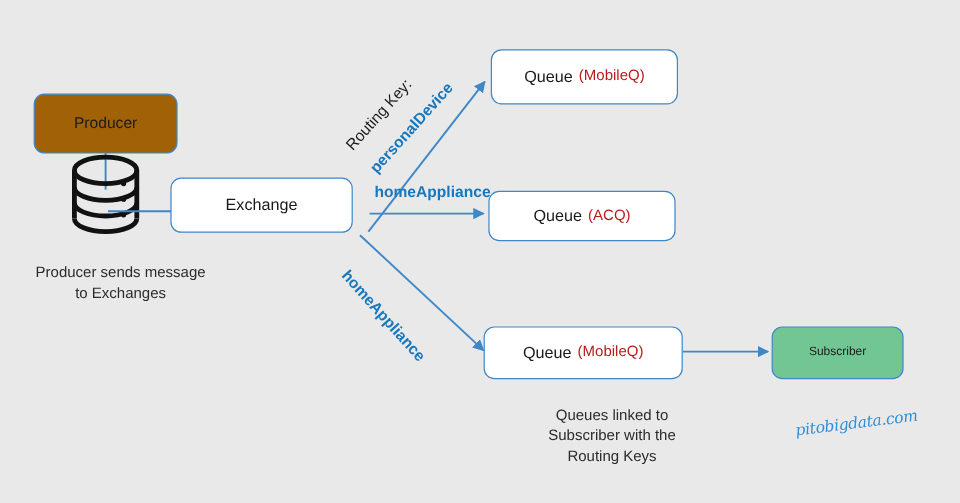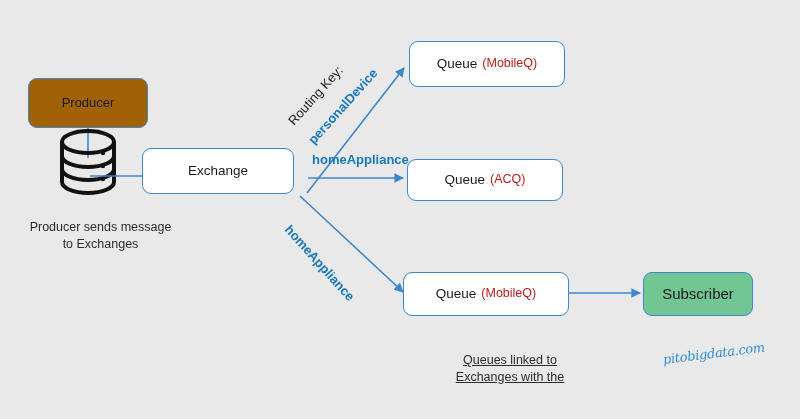--- a/index.html
+++ b/index.html
@@ -77,37 +77,36 @@
   #queue-light-box {
     left: 403px; top: 272px;
     width: 166px; height: 44px;
     background: #ffffff;
   }
   #subscriber-box {
     left: 643px; top: 272px;
     width: 110px; height: 44px;
     background: #72c694;
   }
-  #subscriber-box .line1 { font-size: 15px; }
+  #subscriber-box .line1 { font-size: 10px; }
 
   .caption {
     position: absolute;
     text-align: center;
     color: #2b2b2b;
     font-size: 12.5px;
     line-height: 1.35;
   }
   #producer-caption {
     left: 8px; top: 219px;
     width: 185px;
   }
   #queues-caption {
-    left: 420px; top: 352px;
+    left: 420px; top: 338px;
     width: 180px;
-    text-decoration: underline;
   }
 
   .edge-label {
     position: absolute;
     white-space: nowrap;
     font-size: 13px;
     transform-origin: 0 0;
   }
   .edge-label .dark { color: #1a1a1a; }
   .edge-label .blue { color: #1878be; font-weight: bold; }
@@ -226,18 +225,19 @@
     <span class="blue">homeAppliance</span>
   </div>
 
   <div class="caption" id="producer-caption">
     <div>Producer sends message</div>
     <div>to Exchanges</div>
   </div>
 
   <div class="caption" id="queues-caption">
     <div>Queues linked to</div>
-    <div>Exchanges with the</div>
+    <div>Subscriber with the</div>
+    <div>Routing Keys</div>
   </div>
 
   <div id="watermark">pitobigdata.com</div>
 
 </div>
 
 </body></html>

